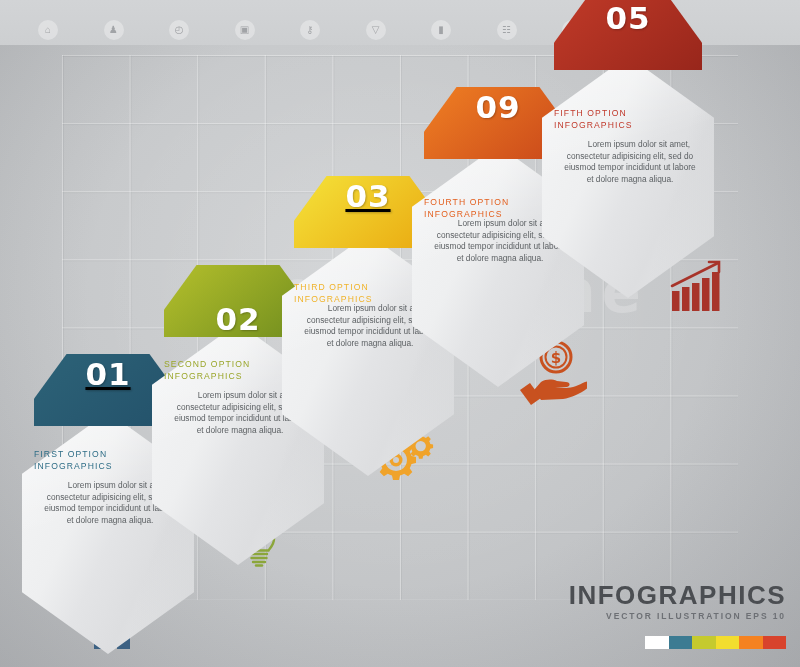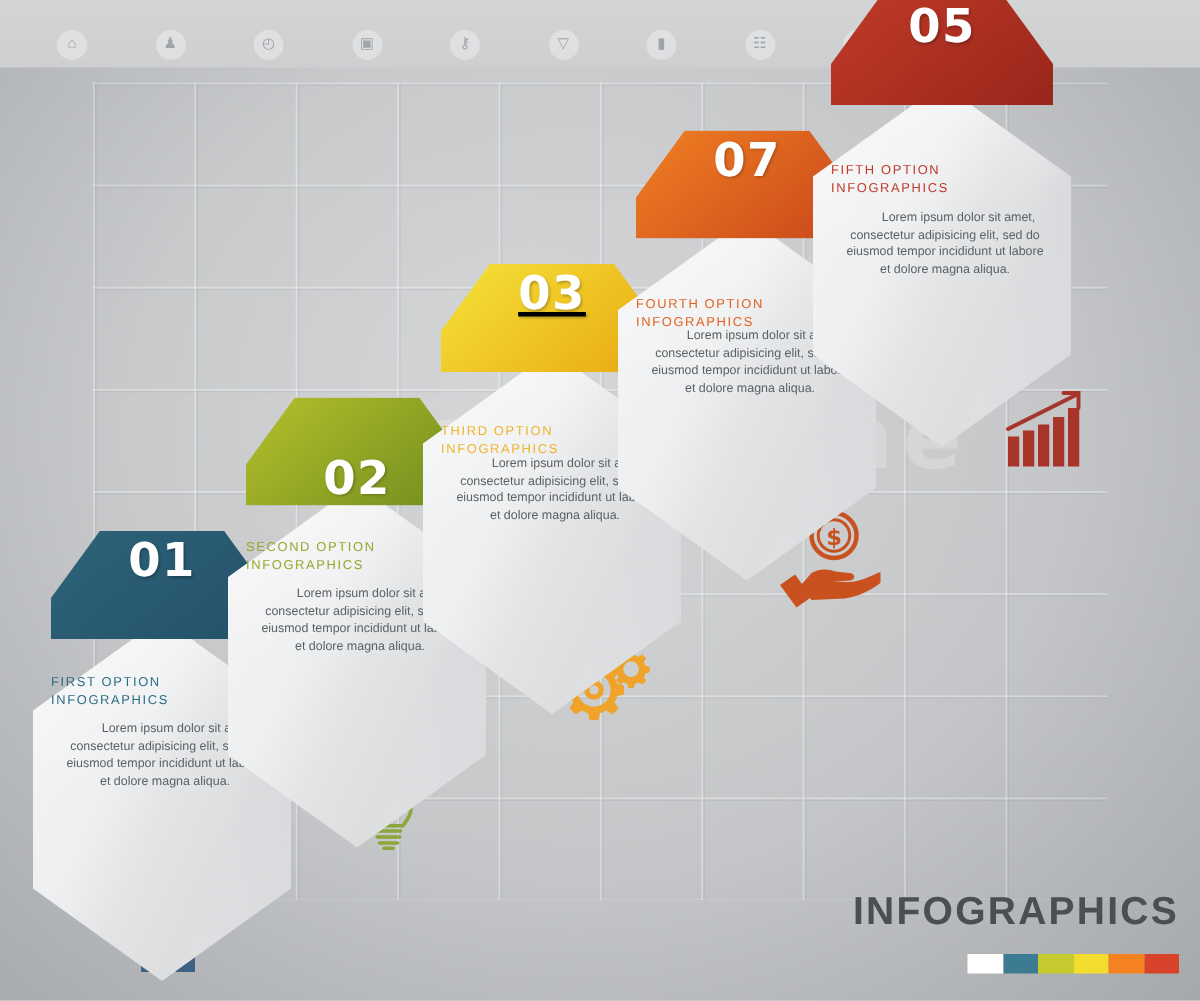--- a/index.html
+++ b/index.html
@@ -121,21 +121,21 @@
       <div class="tic" style="left: 365.5px;">▽</div>
       <div class="tic" style="left: 431px;">▮</div>
       <div class="tic" style="left: 496.5px;">☷</div>
       <div class="tic" style="left: 562px;">◔</div>
       <div class="tic" style="left: 627.5px;">●</div>
     </div>
 
   <div id="steps-layer">
       <div class="step" style="left: 22px; top: 412px; z-index: 10;">
         <div class="hexbody"></div>
-        <div class="numbanner" style="background: linear-gradient(140deg, rgb(45, 99, 120) 0%, rgb(35, 81, 106) 100%);">
+        <div class="numbanner" style="background: linear-gradient(140deg, rgb(45, 99, 120) 0%, rgb(35, 81, 106) 100%); text-decoration: underline;">
           <span>01</span>
         </div>
         <div class="txt">
           <div class="ttl" style="top: 36px; color: rgb(46, 109, 134);">FIRST OPTION</div>
           <div class="ttl" style="top: 48px; color: rgb(46, 109, 134);">INFOGRAPHICS</div>
           <div class="para" style="top: 68px;">Lorem ipsum dolor sit amet, consectetur adipisicing elit, sed do eiusmod tempor incididunt ut labore et dolore magna aliqua.</div>
         </div>
       </div>
       <div class="step" style="left: 152px; top: 323px; z-index: 11;">
         <div class="hexbody"></div>
@@ -155,21 +155,21 @@
         </div>
         <div class="txt">
           <div class="ttl" style="top: 47px; color: rgb(240, 179, 42);">THIRD OPTION</div>
           <div class="ttl" style="top: 59px; color: rgb(240, 179, 42);">INFOGRAPHICS</div>
           <div class="para" style="top: 69px;">Lorem ipsum dolor sit amet, consectetur adipisicing elit, sed do eiusmod tempor incididunt ut labore et dolore magna aliqua.</div>
         </div>
       </div>
       <div class="step" style="left: 412px; top: 145px; z-index: 13;">
         <div class="hexbody"></div>
         <div class="numbanner" style="background: linear-gradient(140deg, rgb(240, 128, 35) 0%, rgb(200, 70, 26) 100%);">
-          <span>07</span>
+          <span>09</span>
         </div>
         <div class="txt">
           <div class="ttl" style="top: 51px; color: rgb(227, 96, 31);">FOURTH OPTION</div>
           <div class="ttl" style="top: 63px; color: rgb(227, 96, 31);">INFOGRAPHICS</div>
           <div class="para" style="top: 73px;">Lorem ipsum dolor sit amet, consectetur adipisicing elit, sed do eiusmod tempor incididunt ut labore et dolore magna aliqua.</div>
         </div>
       </div>
       <div class="step" style="left: 542px; top: 56px; z-index: 14;">
         <div class="hexbody"></div>
         <div class="numbanner" style="background: linear-gradient(140deg, rgb(192, 58, 40) 0%, rgb(152, 38, 27) 100%);">
@@ -240,20 +240,21 @@
     <svg width="52" height="46" viewBox="0 0 52 46">
       <g fill="#3c6183">
         <path d="M26 2 L51 24 L44 24 L44 44 L31 44 L31 30 L21 30 L21 44 L8 44 L8 24 L1 24 Z"></path>
         <rect x="34" y="8" width="7" height="10"></rect>
       </g>
     </svg>
   </div>
 
   <div class="brand">
     <div class="big">INFOGRAPHICS</div>
+    <div class="sub">VECTOR ILLUSTRATION EPS 10</div>
   </div>
   <div class="swatches" id="swatches">
       <i style="background: rgb(255, 255, 255);"></i>
       <i style="background: rgb(60, 123, 146);"></i>
       <i style="background: rgb(197, 202, 46);"></i>
       <i style="background: rgb(242, 221, 46);"></i>
       <i style="background: rgb(245, 130, 32);"></i>
       <i style="background: rgb(216, 67, 44);"></i>
     </div>
 

